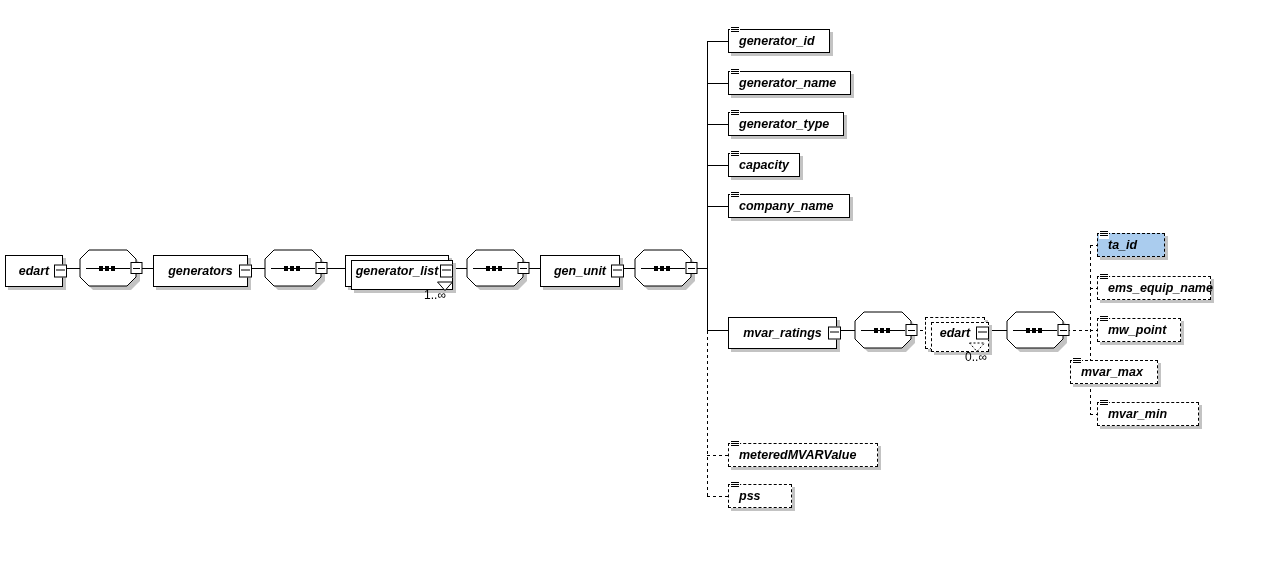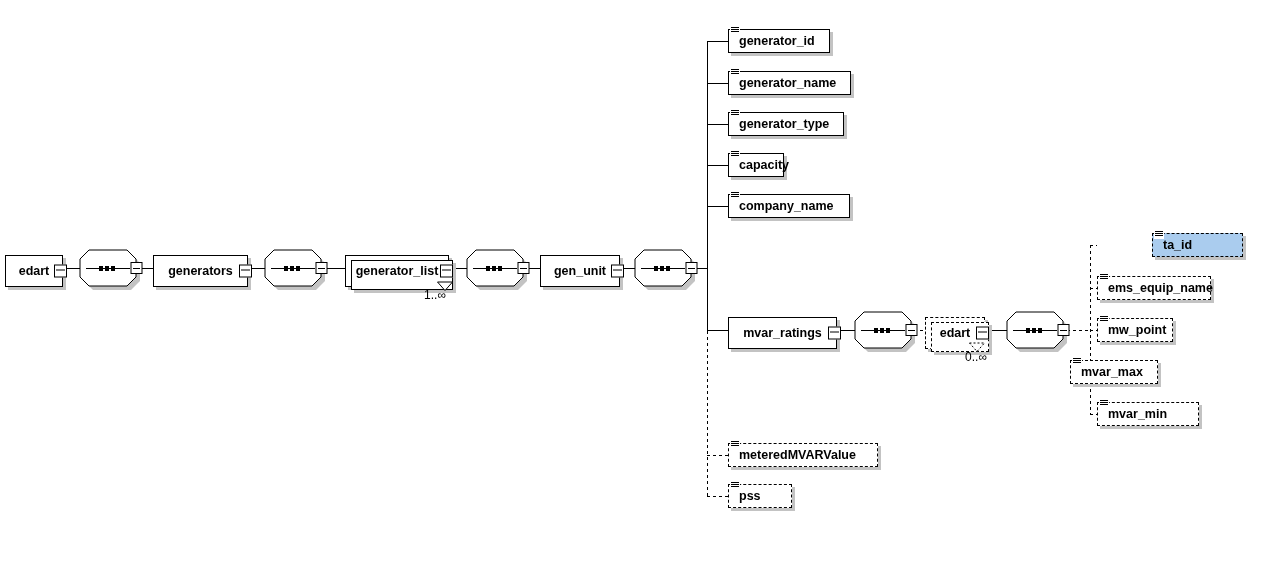--- a/index.html
+++ b/index.html
@@ -5,21 +5,21 @@
   html,body{margin:0;padding:0;}
   body{
     width:1280px;height:578px;position:relative;background:#ffffff;
     font-family:"Liberation Sans", sans-serif;overflow:hidden;
   }
   #wires{position:absolute;left:0;top:0;z-index:0;}
   .node{
     position:absolute;box-sizing:border-box;height:24px;background:#fff;
     border:1px solid #000;box-shadow:3px 3px 0 #c3c3c3;
     display:flex;align-items:center;z-index:1;
-    font-weight:bold;font-size:12.5px;color:#000;white-space:nowrap;
+    font-weight:bold;font-size:12.5px;color:#000;white-space:nowrap;font-style:italic;
   }
   .main{height:26px;justify-content:center;padding:15px 4px;}
   .leaf{padding-left:10px;}
   .dashed{border-style:dashed;}
   .sel{background:#AACCEE;}
   .stack::after{
     content:"";position:absolute;z-index:-1;left:5px;top:4px;
     width:100%;height:100%;box-sizing:border-box;
     border:1px solid #000;background:#fff;box-shadow:3px 3px 0 #c3c3c3;
   }
@@ -168,21 +168,21 @@
   <span>generator_id</span>
 </div>
 <div class="node leaf" style="left:728px;top:71px;width:123px">
   <span class="ticon"></span>
   <span>generator_name</span>
 </div>
 <div class="node leaf" style="left:728px;top:112px;width:116px">
   <span class="ticon"></span>
   <span>generator_type</span>
 </div>
-<div class="node leaf" style="left:728px;top:153px;width:56px">
+<div class="node leaf" style="left:728px;top:153px;width:72px">
   <span class="ticon"></span>
   <span>capacity</span>
 </div>
 <div class="node leaf" style="left:728px;top:194px;width:122px">
   <span class="ticon"></span>
   <span>company_name</span>
 </div>
 
 <div class="node main" style="left:728px;top:317px;width:109px">
   <span>mvar_ratings</span>
@@ -191,29 +191,29 @@
 
 <div class="node main dashed stack" style="left:925px;top:317px;width:60px">
   <span>edart</span>
   <span class="toggle"></span>
 </div>
 <svg class="tri" style="left:968px;top:342px" width="18" height="11">
   <polygon points="1.5,1 16.5,1 9,9.5" fill="#fff" stroke="#000" stroke-dasharray="2,2"></polygon>
 </svg>
 <div class="occ" style="left:948px;top:350px">0..∞</div>
 
-<div class="node leaf dashed sel" style="left:1152px;top:233px;width:91px">
+<div class="node leaf dashed sel" style="left:1097px;top:233px;width:68px">
   <span class="ticon"></span>
   <span>ta_id</span>
 </div>
 <div class="node leaf dashed" style="left:1097px;top:276px;width:114px">
   <span class="ticon"></span>
   <span>ems_equip_name</span>
 </div>
-<div class="node leaf dashed" style="left:1097px;top:318px;width:76px">
+<div class="node leaf dashed" style="left:1097px;top:318px;width:84px">
   <span class="ticon"></span>
   <span>mw_point</span>
 </div>
 <div class="node leaf dashed" style="left:1070px;top:360px;width:88px">
   <span class="ticon"></span>
   <span>mvar_max</span>
 </div>
 <div class="node leaf dashed" style="left:1097px;top:402px;width:102px">
   <span class="ticon"></span>
   <span>mvar_min</span>

